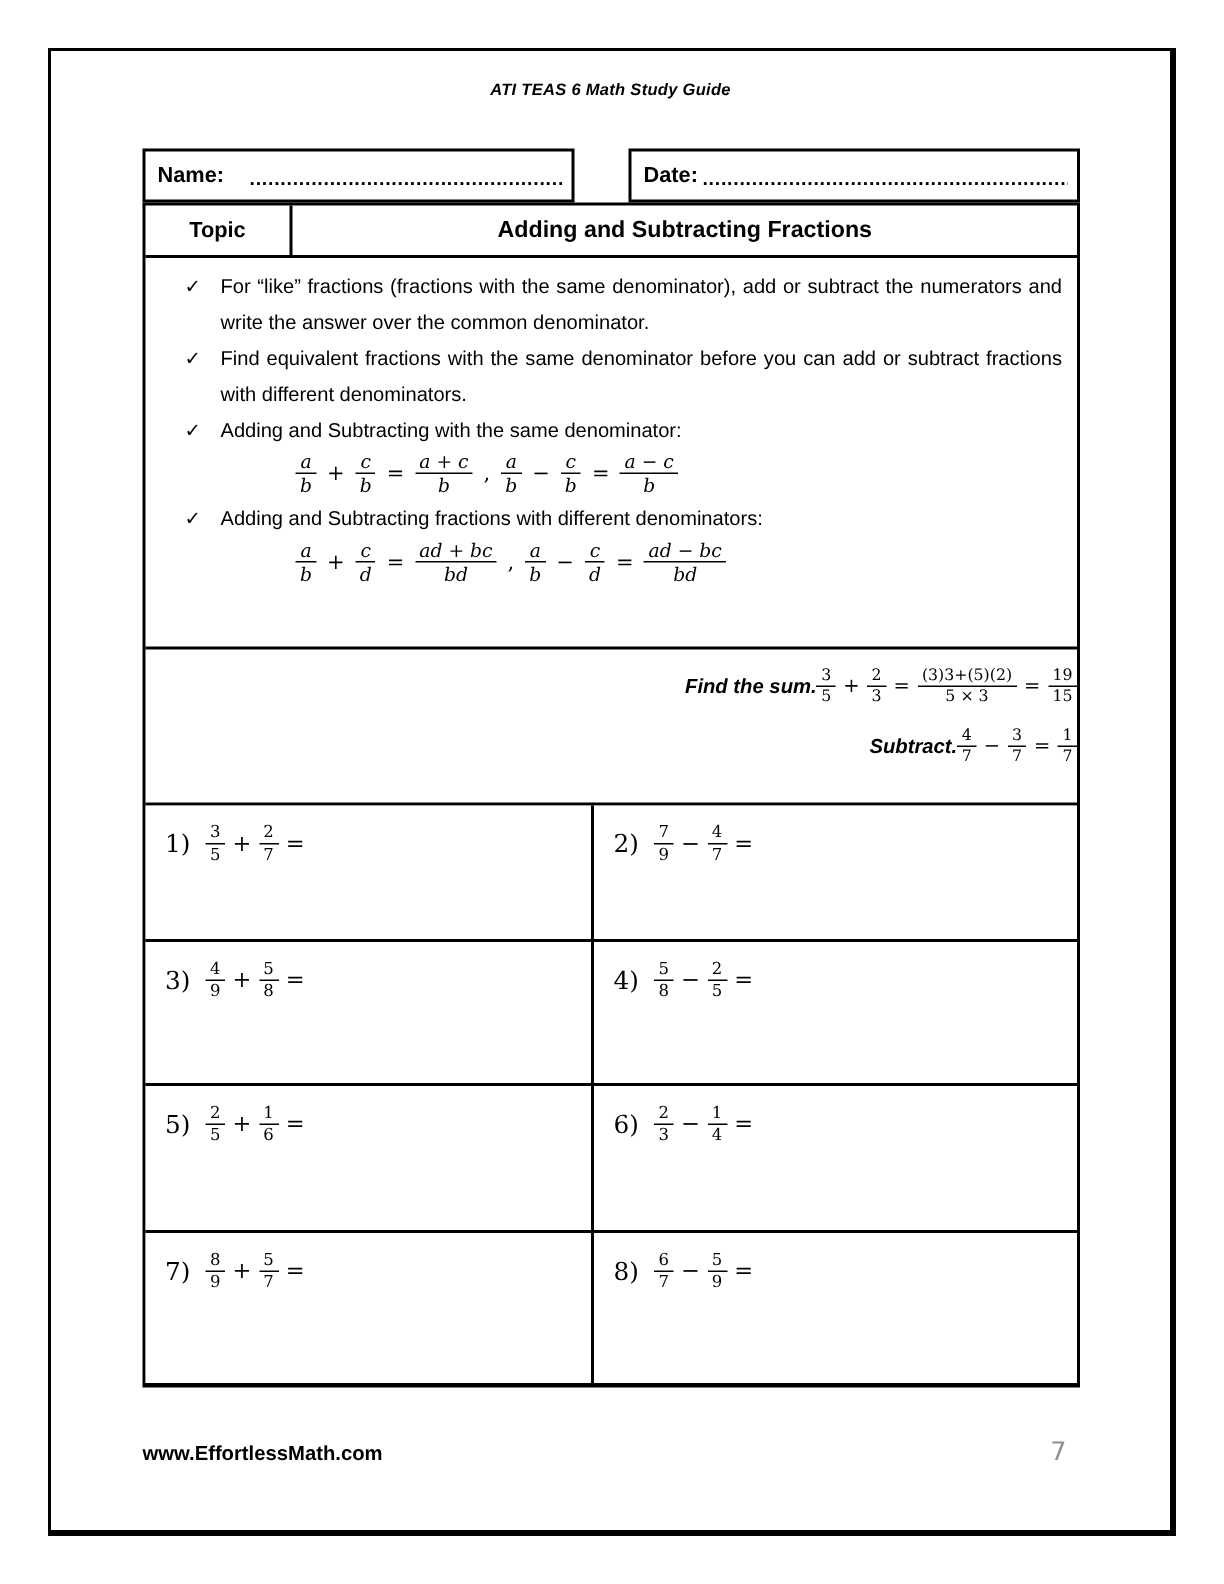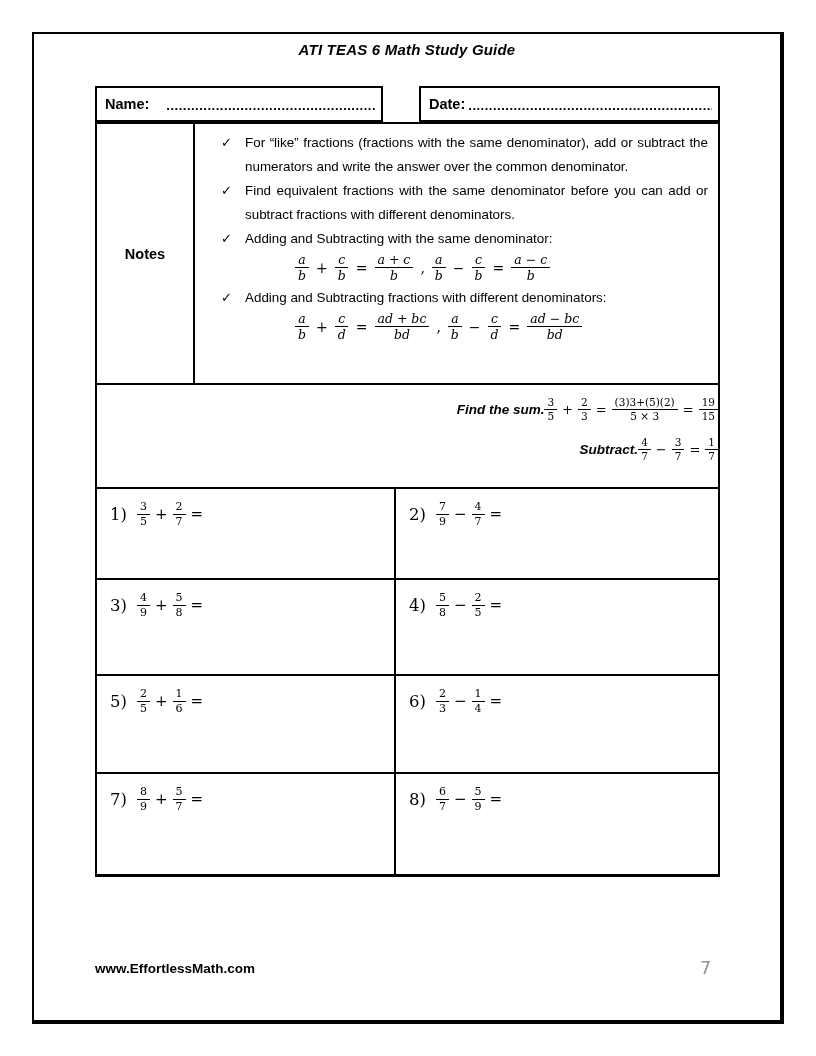--- a/index.html
+++ b/index.html
@@ -9,22 +9,22 @@
     font-family:"Liberation Sans", sans-serif;
     overflow:hidden;
   }
   .page-frame {
     position:absolute; left:32px; top:32px; width:752px; height:992px;
     border-style:solid; border-color:#000;
     border-width:2px 4px 4px 2px;
     background:#fff;
   }
   .title {
-    display:block; margin-top:7px; height:21px;
-    text-align:center; font-size:15px; font-weight:bold; font-style:italic;
+    display:block; margin-top:20px; height:21px;
+    text-align:center; font-size:11px; font-weight:bold; font-style:italic;
     letter-spacing:0.2px;
   }
   .sheet { margin:24px 0 0 61px; width:625px; }
 
   
   .nd-row { display:flex; height:36px; }
   .name-box { width:288px; border:2px solid #000; display:flex; align-items:center; padding:0 6px 0 8px; overflow:hidden;gap:14px; }
   .nd-gap  { width:36px; }
   .date-box { flex:1; border:2px solid #000; display:flex; align-items:center; padding:0 6px 0 8px; overflow:hidden; }
   .nd-label { font-weight:bold; font-size:14.5px; margin-right:3px; white-space:nowrap; }
@@ -112,25 +112,30 @@
       </div>
       <div class="nd-gap"></div>
       <div class="date-box">
         <span class="nd-label">Date:</span>
         <span class="nd-dots">..............................................................................</span>
       </div>
     </div>
 
     <div class="main-table">
 
+      <div class="t-row row-topic">
+        <div class="label-cell">
+          <span>Topic</span>
+        </div>
+        <div class="content-cell">
+          <div class="topic-value">Adding and Subtracting Fractions</div>
+        </div>
+      </div>
 
       <div class="t-row row-notes">
-        <div class="label-cell">
-          <span>Notes</span>
-        </div>
         <div class="content-cell notes-body">
           <div class="note-item">
             <span class="check">✓</span>
             <span class="nt">For “like” fractions (fractions with the same denominator), add or subtract the numerators and write the answer over the common denominator.</span>
           </div>
           <div class="note-item">
             <span class="check">✓</span>
             <span class="nt">Find equivalent fractions with the same denominator before you can add or subtract fractions with different denominators.</span>
           </div>
           <div class="note-item">

